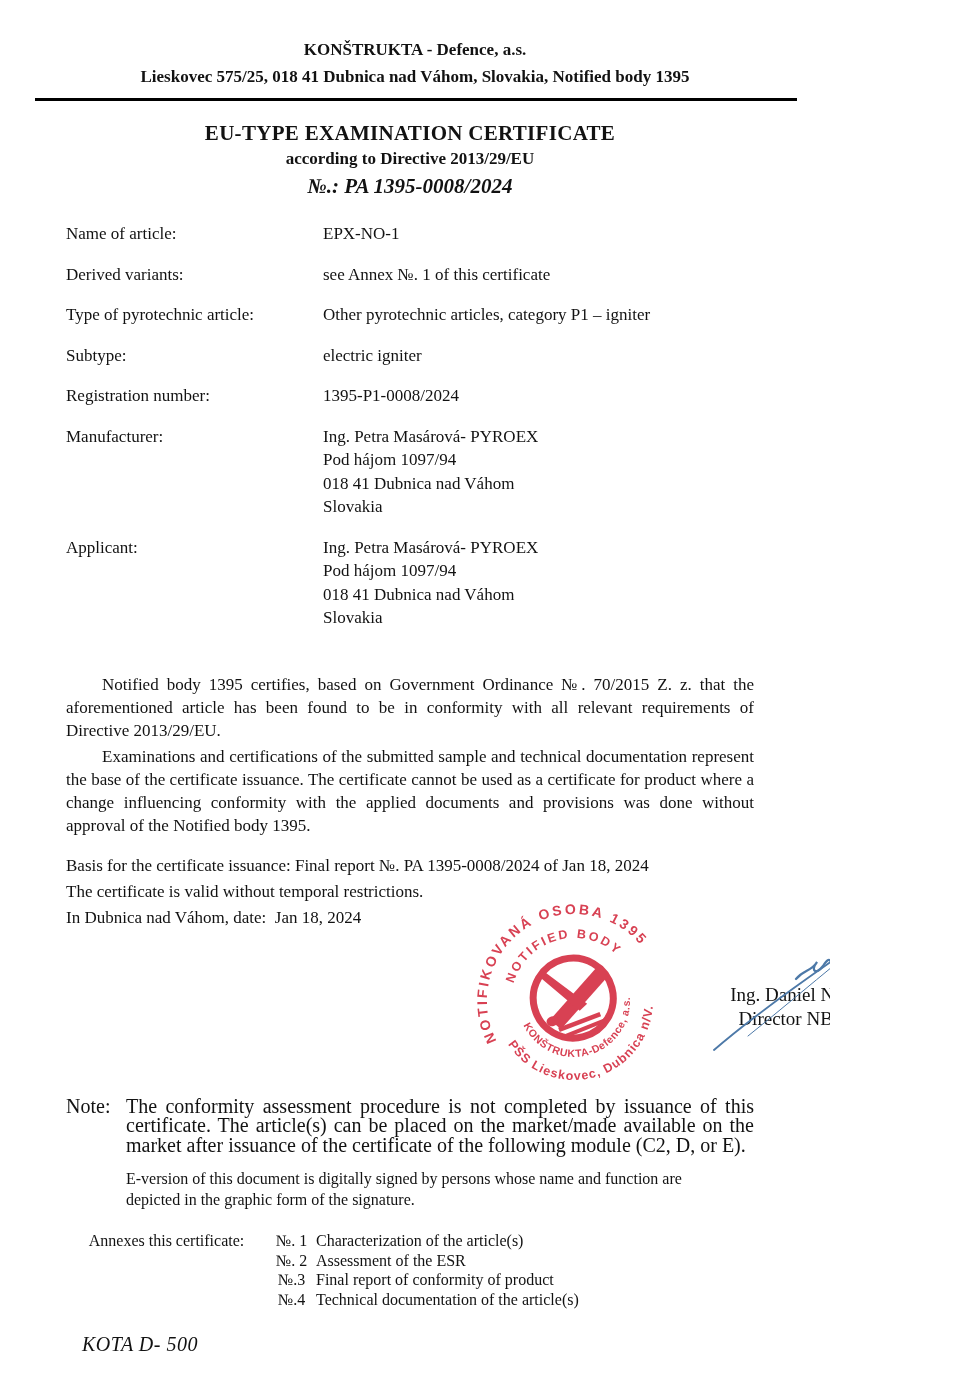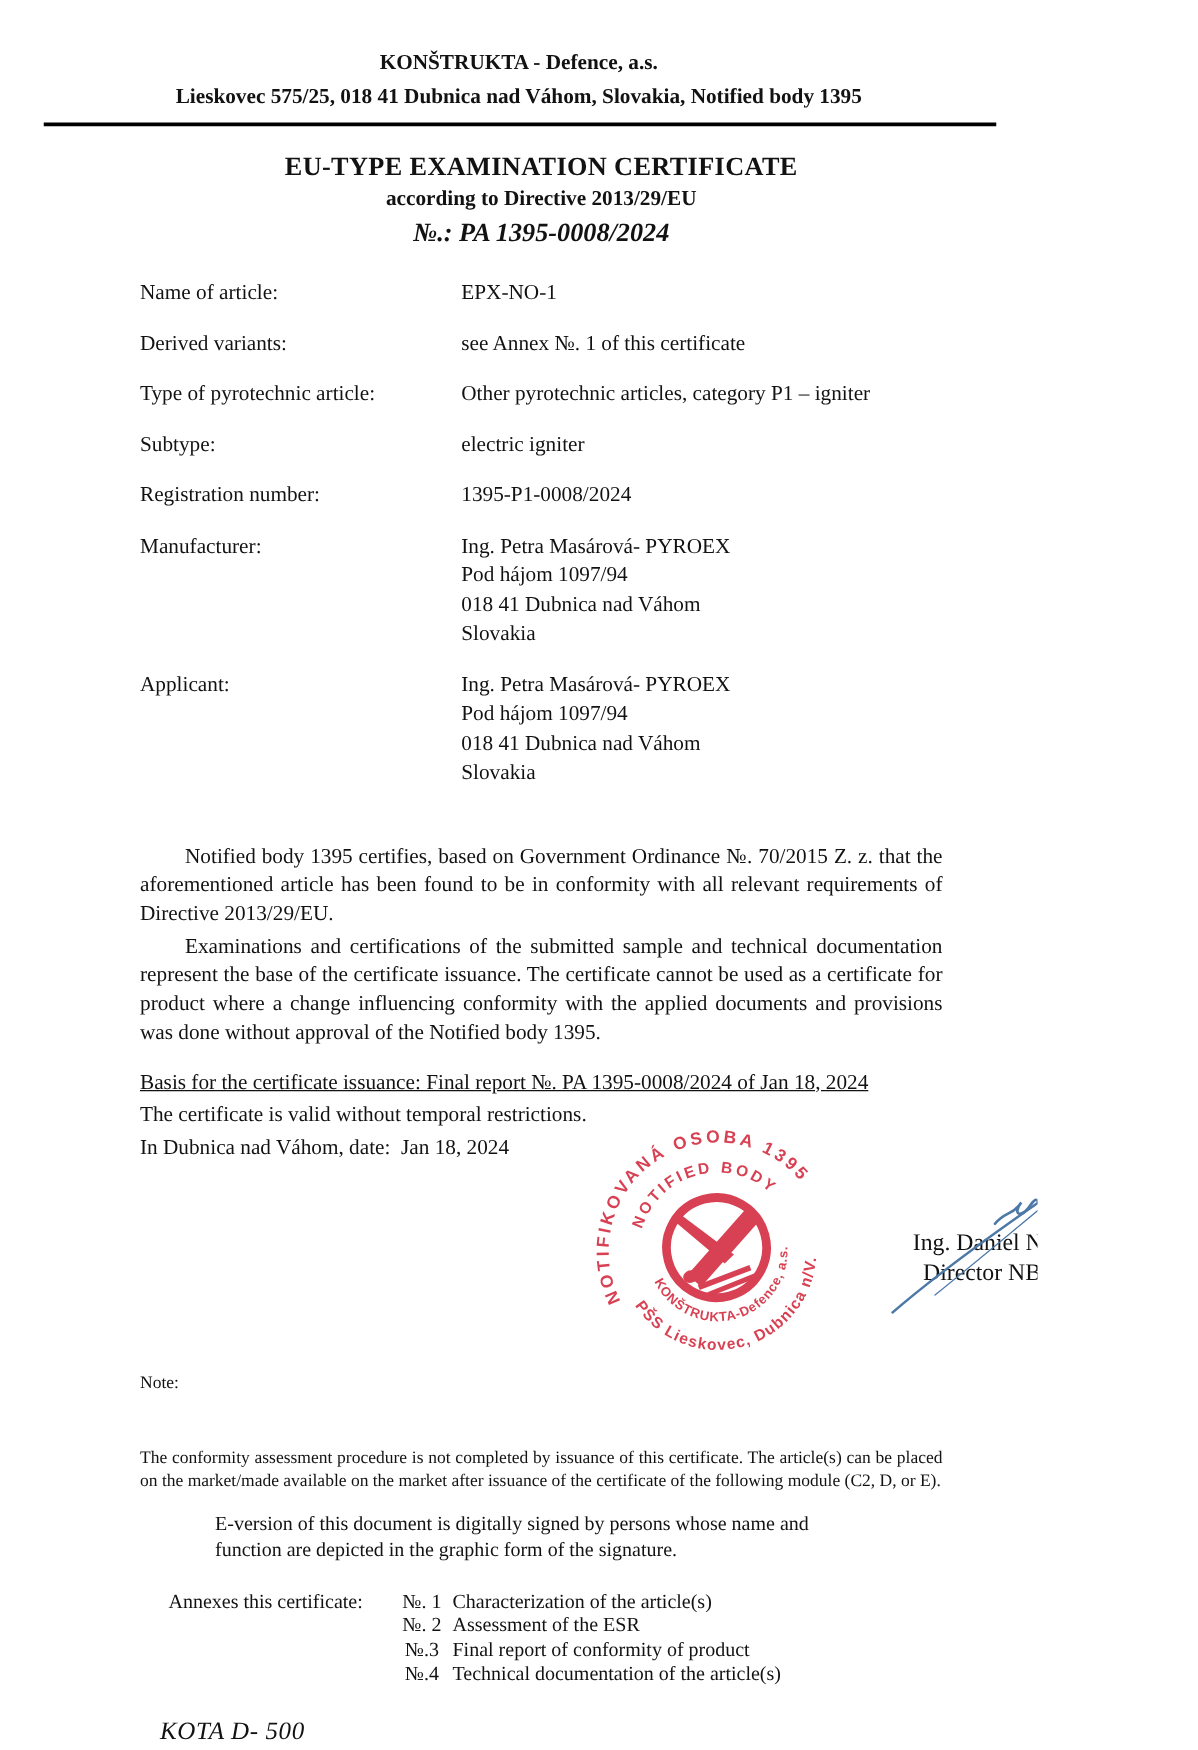--- a/index.html
+++ b/index.html
@@ -3,35 +3,35 @@
 <meta charset="utf-8">
 <style>
   html,body { margin:0; padding:0; background:#ffffff; }
   .page {
     position:relative; width:830px; height:1400px; background:#ffffff;
     font-family:"Liberation Serif","DejaVu Serif",serif; color:#121212;
     overflow:hidden;
   }
   .header { padding-top:36px; text-align:center; font-weight:bold; font-size:17px; line-height:27px; }
   .rule { border-top:3px solid #000; margin:8px 33px 0 35px; }
-  .content { padding:0 76px 0 112px; }
+  .content { padding:0 76px 0 66px; }
   .title-block { text-align:center; margin-top:19px; }
   .t1 { font-weight:bold; font-size:21px; line-height:26px; letter-spacing:0.3px; }
   .t2 { font-weight:bold; font-size:17px; line-height:25px; }
   .t3 { font-weight:bold; font-size:21px; line-height:30px;font-style:italic; }
   .fields { margin-top:21px; }
   .frow { display:flex; margin-bottom:17px; font-size:17px; line-height:23.5px;gap:21px; }
   .flabel { width:236px; flex:0 0 236px; }
   .fvalue { white-space:pre-line; }
   .para { margin:0; text-align:justify; text-indent:36px; font-size:17px; line-height:23px; }
   .para.first { margin-top:43px; }
   .para.second { margin-top:3px; }
   .line { font-size:17px; line-height:23px; margin-top:3px; white-space:pre-wrap; }
-  .line.basis { margin-top:17px;text-decoration:underline; }
-  .note-row { display:flex; margin-top:168px; font-size:14px; line-height:19.5px;flex-direction:column; }
+  .line.basis { margin-top:17px; }
+  .note-row { display:flex; margin-top:168px; font-size:20px; line-height:19.5px; }
   .note-label { width:60px; flex:0 0 60px; }
   .note-text { text-align:justify; }
   .eversion { margin:13px 56px 16px 60px; font-size:16px; line-height:21px; }
   .annexes { display:flex; margin-top:21px; font-size:16px; line-height:19.5px;text-align:center; }
   .annex-label { width:201px; flex:0 0 201px; }
   .annex-item { display:flex; }
   .annex-num { width:49px; flex:0 0 49px; }
   .footer { margin-top:24px; margin-left:16px; font-style:italic; font-size:20px; letter-spacing:0.5px; }
   .stamp { position:absolute; left:474px; top:901px; width:200px; height:200px; z-index:3; opacity:0.95; }
   .stamp text { font-family:"Liberation Sans","DejaVu Sans",sans-serif; font-weight:bold; }

